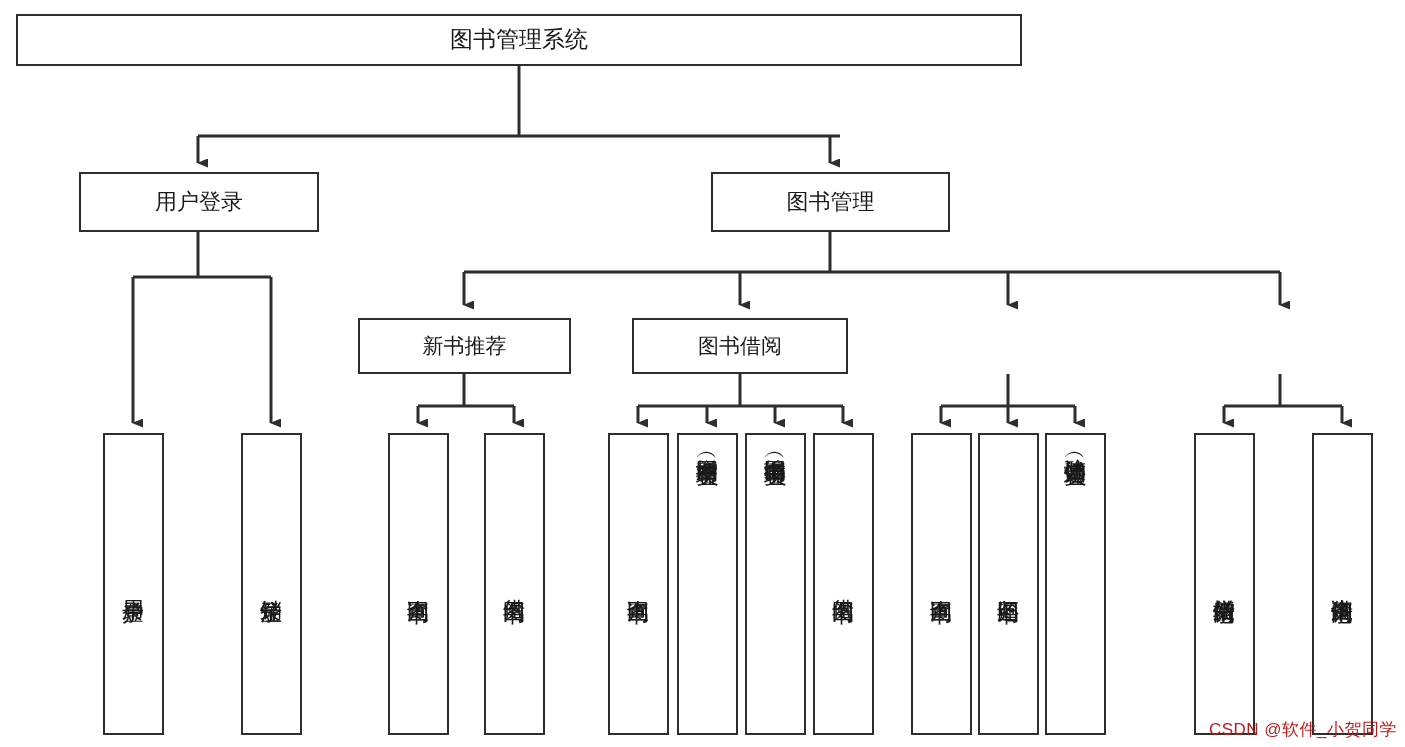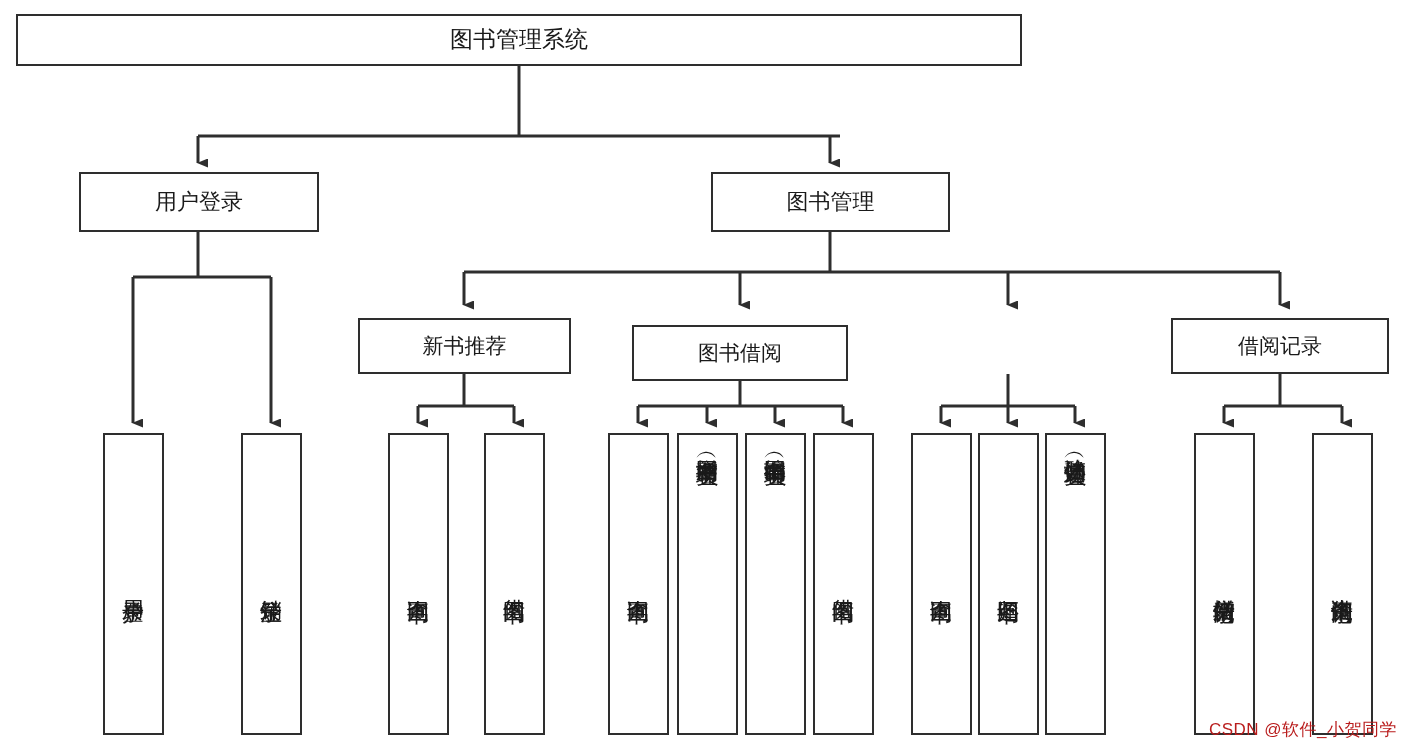--- a/index.html
+++ b/index.html
@@ -136,25 +136,22 @@
   <div class="node level2" style="left:79px; top:172px; width:240px; height:60px;">
     <span class="node-label">用户登录</span>
   </div>
   <div class="node level2" style="left:711px; top:172px; width:239px; height:60px;">
     <span class="node-label">图书管理</span>
   </div>
 
   <div class="node level3" style="left:358px; top:318px; width:213px; height:56px;">
     <span class="node-label">新书推荐</span>
   </div>
-  <div class="node level3" style="left:632px; top:318px; width:216px; height:56px;margin-top:7px;">
+  <div class="node level3" style="left:632px; top:318px; width:216px; height:56px;">
     <span class="node-label">图书借阅</span>
-  </div>
-  <div class="node level3" style="left:1171px; top:318px; width:218px; height:56px;">
-    <span class="node-label">借阅记录</span>
   </div>
 
   <div class="node leaf center-text" style="left:103px; top:433px; width:61px; height:302px;">
     <span class="node-label">用户登录</span>
   </div>
   <div class="node leaf center-text" style="left:241px; top:433px; width:61px; height:302px;">
     <span class="node-label">注销登录</span>
   </div>
 
   <div class="node leaf center-text" style="left:388px; top:433px; width:61px; height:302px;">

